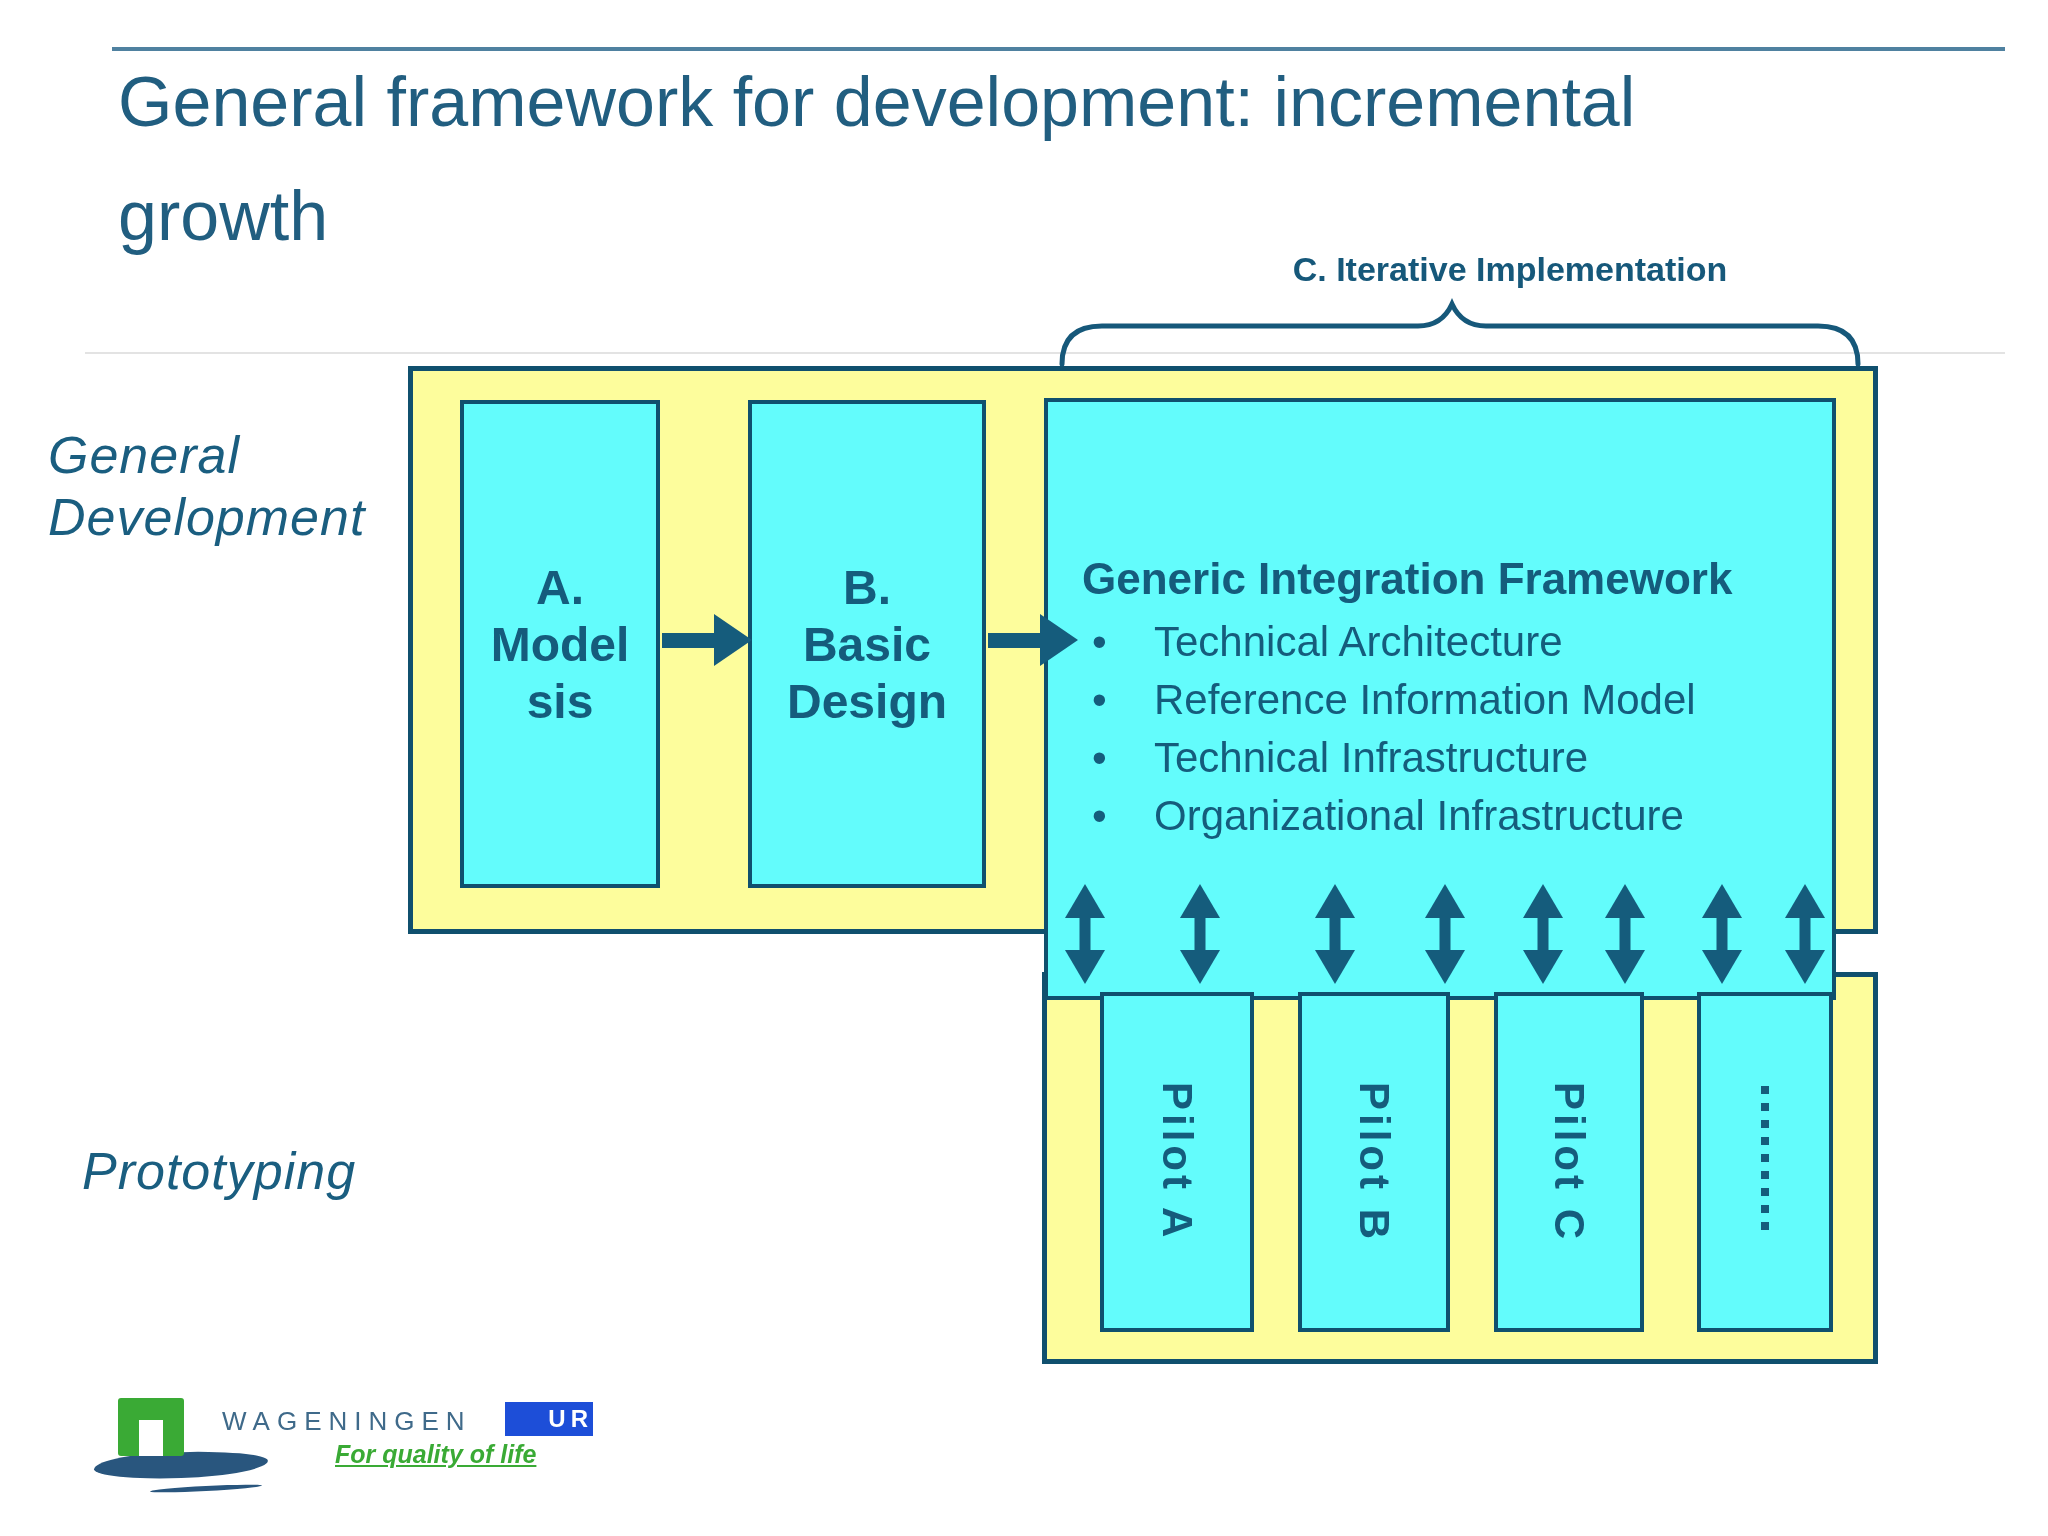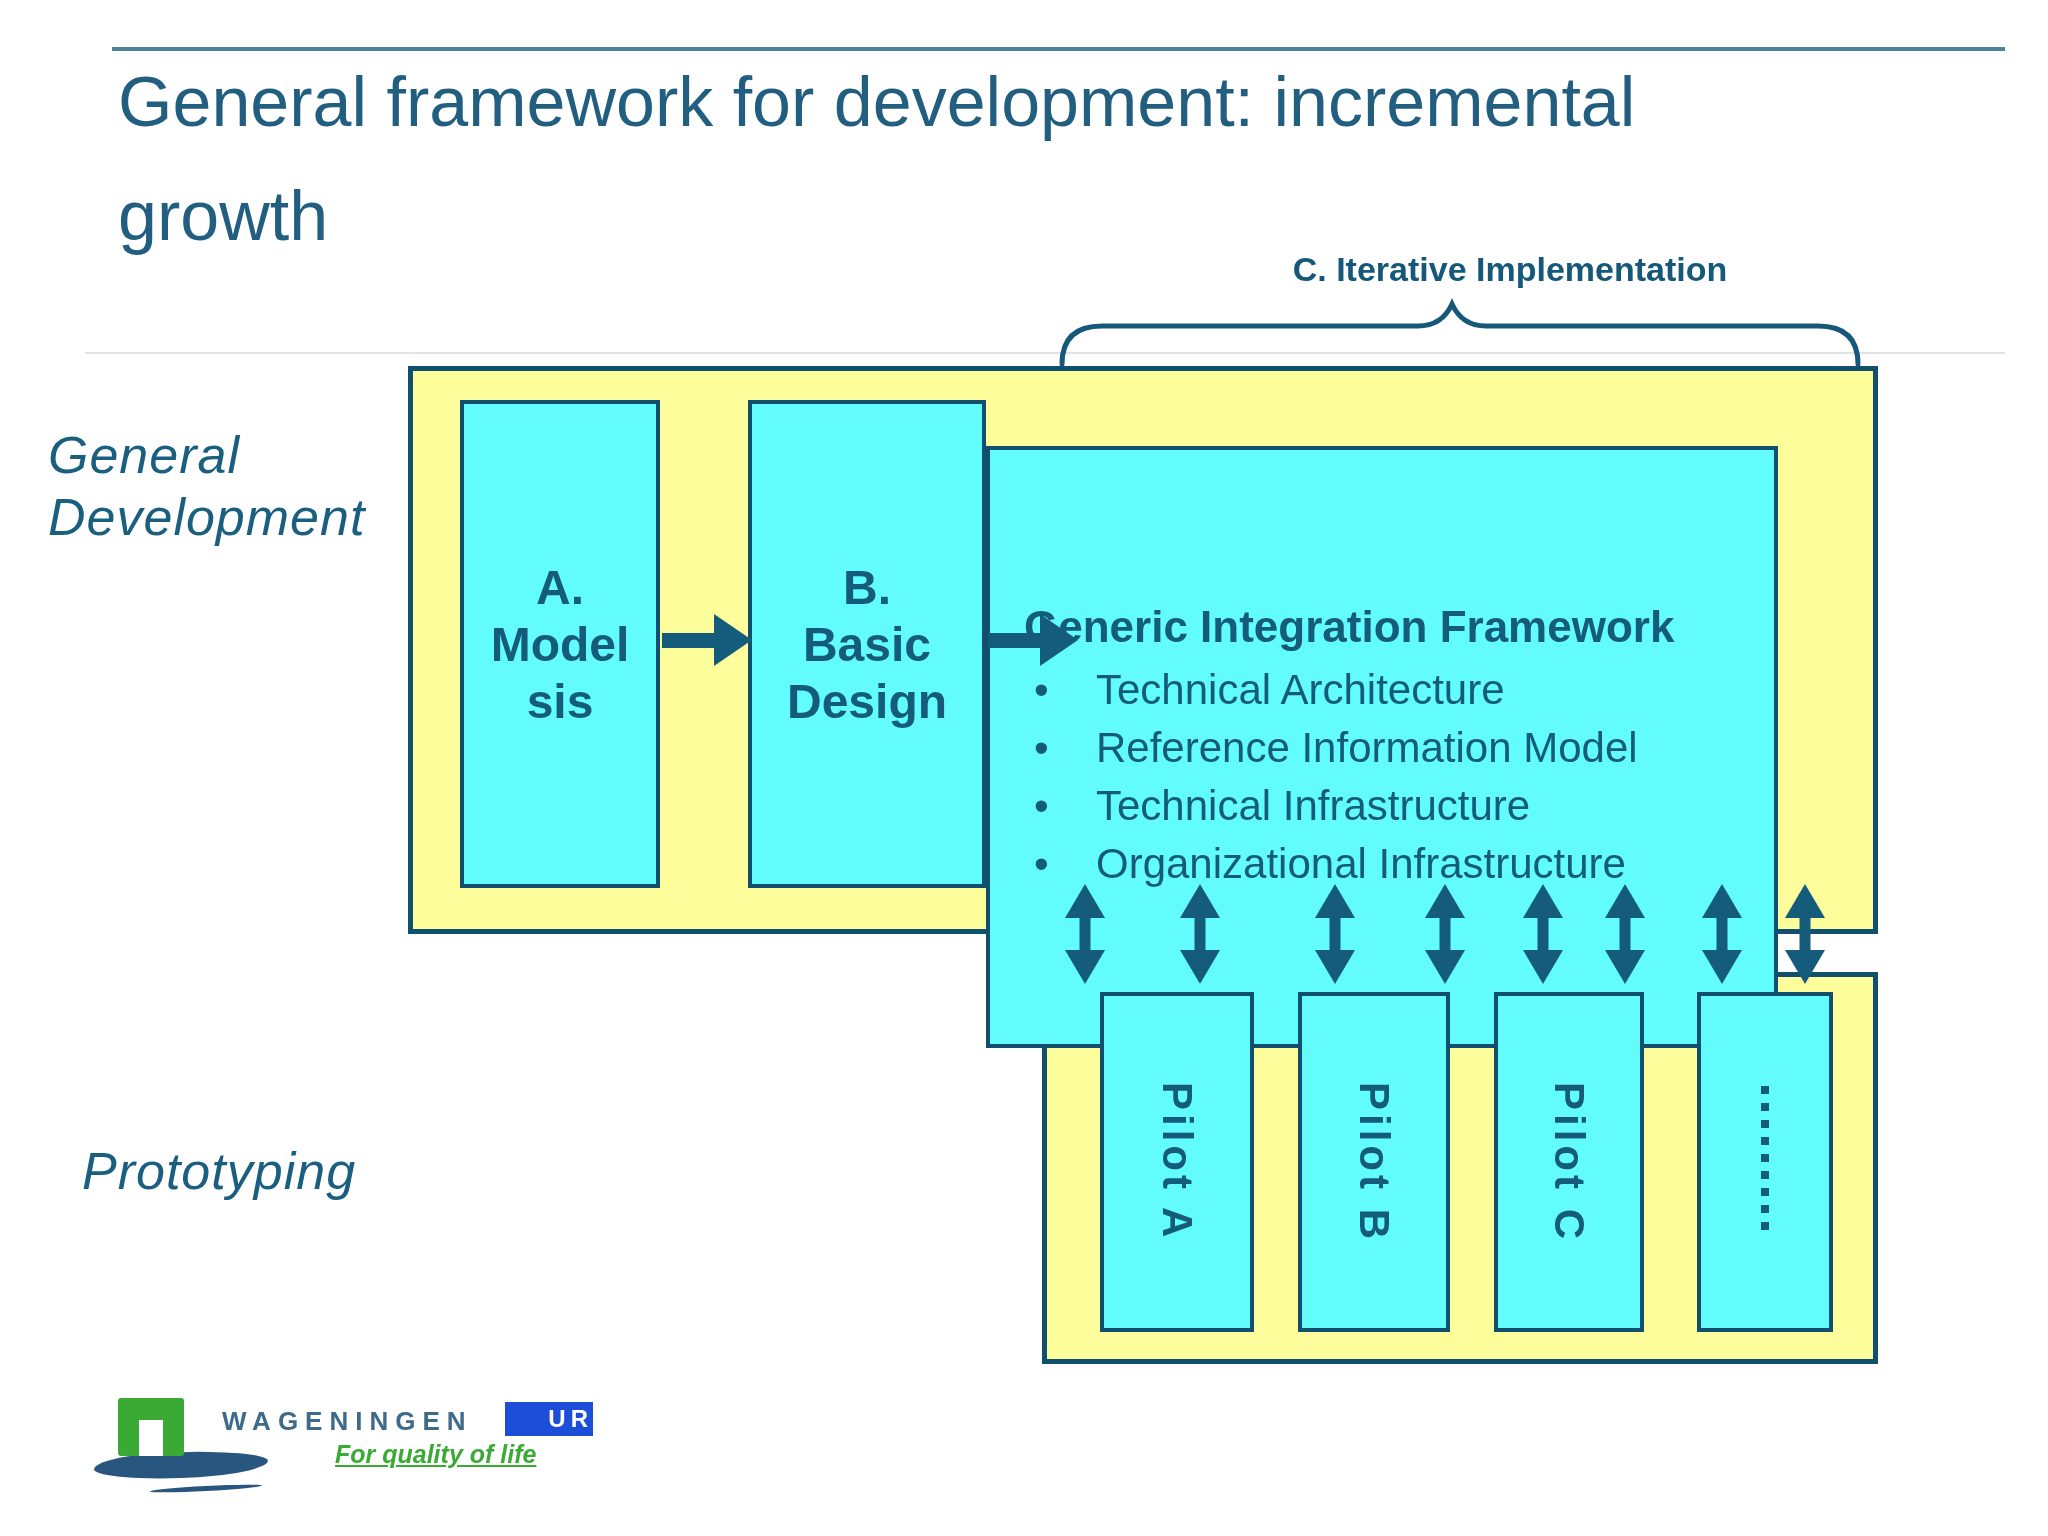--- a/index.html
+++ b/index.html
@@ -31,21 +31,21 @@
 
   
   .cyan-box{
     background:#63fcfc;border:4px solid #10506e;box-sizing:border-box;
     color:#155c7c;display:flex;align-items:center;justify-content:center;z-index:2;
   }
   #analysis-box{left:460px;top:400px;width:200px;height:488px;}
   #design-box{left:748px;top:400px;width:238px;height:488px;}
   .stage-label{font-size:48px;font-weight:bold;line-height:57px;text-align:center;}
 
-  #framework-box{left:986px;top:398px;width:792px;height:602px;justify-content:flex-start;margin-top:48px;}
+  #framework-box{left:1044px;top:398px;width:792px;height:602px;justify-content:flex-start;}
   #framework-content{padding-left:34px;padding-right:10px;}
   #framework-title{font-size:44px;font-weight:bold;line-height:52px;margin-bottom:8px;white-space:nowrap;}
   #framework-list{list-style:none;margin:0;padding:0;}
   #framework-list li{
     font-size:42px;line-height:58px;white-space:nowrap;padding-left:72px;position:relative;
   }
   #framework-list li::before{
     content:"\2022";position:absolute;left:10px;top:0;
   }
 
@@ -81,21 +81,21 @@
   .side-label{color:#1a5e80;font-style:italic;font-size:52px;line-height:62px;letter-spacing:1px;white-space:nowrap;}
   #overall-label{left:48px;top:424px;}
   #prototyping-label{left:82px;top:1140px;}
 
   
   #logo{left:88px;top:1390px;width:560px;height:130px;}
   #logo-arch{position:absolute;left:30px;top:8px;width:66px;height:58px;background:#3aaa35;border-radius:3px;}
   #logo-arch-hole{position:absolute;left:21px;top:22px;width:24px;height:36px;background:#ffffff;}
   #logo-brush{position:absolute;left:6px;top:62px;width:174px;height:26px;background:#29567e;border-radius:45% 55% 50% 50%/55% 45% 55% 45%;transform:rotate(-2deg);}
   #logo-swoosh{position:absolute;left:62px;top:96px;width:112px;height:5px;background:#29567e;border-radius:50%;transform:rotate(-3deg);}
-  #logo-wordmark{position:absolute;left:134px;top:16px;color:#3f6a8a;font-size:26px;font-weight:bold;letter-spacing:7px;white-space:nowrap;}
+  #logo-wordmark{position:absolute;left:134px;top:16px;color:#3f6a8a;font-size:26px;font-weight:normal;letter-spacing:7px;white-space:nowrap;}
   #logo-ur-box{position:absolute;left:417px;top:12px;width:88px;height:34px;background:#1d4ed8;display:flex;align-items:center;justify-content:flex-end;}
   #logo-ur{color:#ffffff;font-size:24px;font-weight:bold;letter-spacing:5px;}
   #logo-tagline{position:absolute;left:247px;top:50px;color:#3aaa35;font-size:25px;font-style:italic;font-weight:bold;white-space:nowrap;text-decoration:underline;}
 </style>
 </head>
 <body>
 
 <div id="slide">
 
   <div id="top-rule" class="abs"></div>

